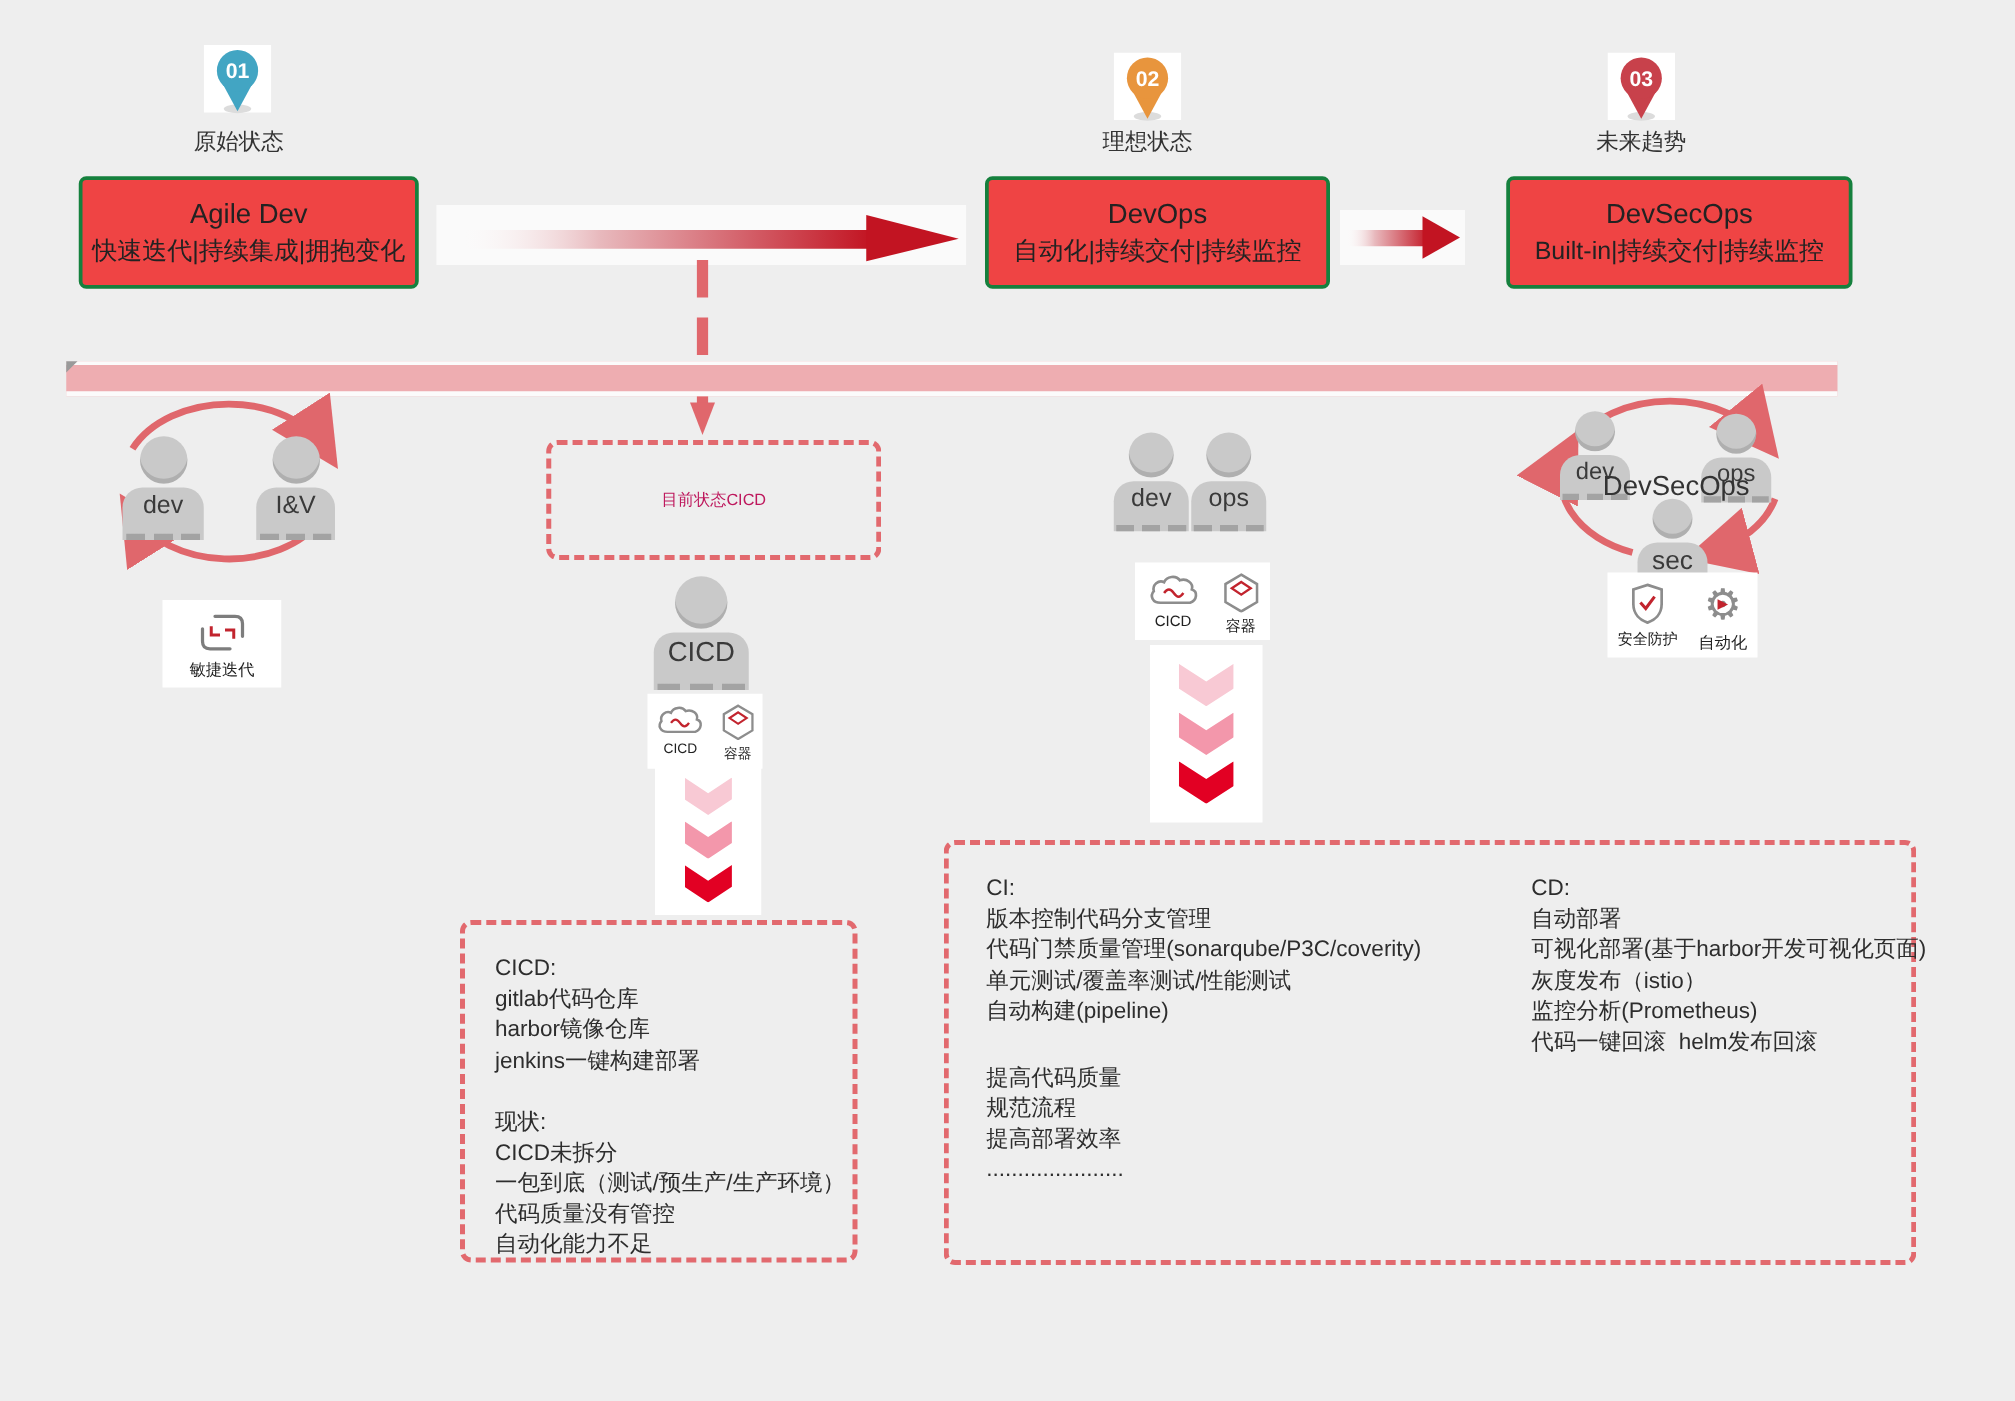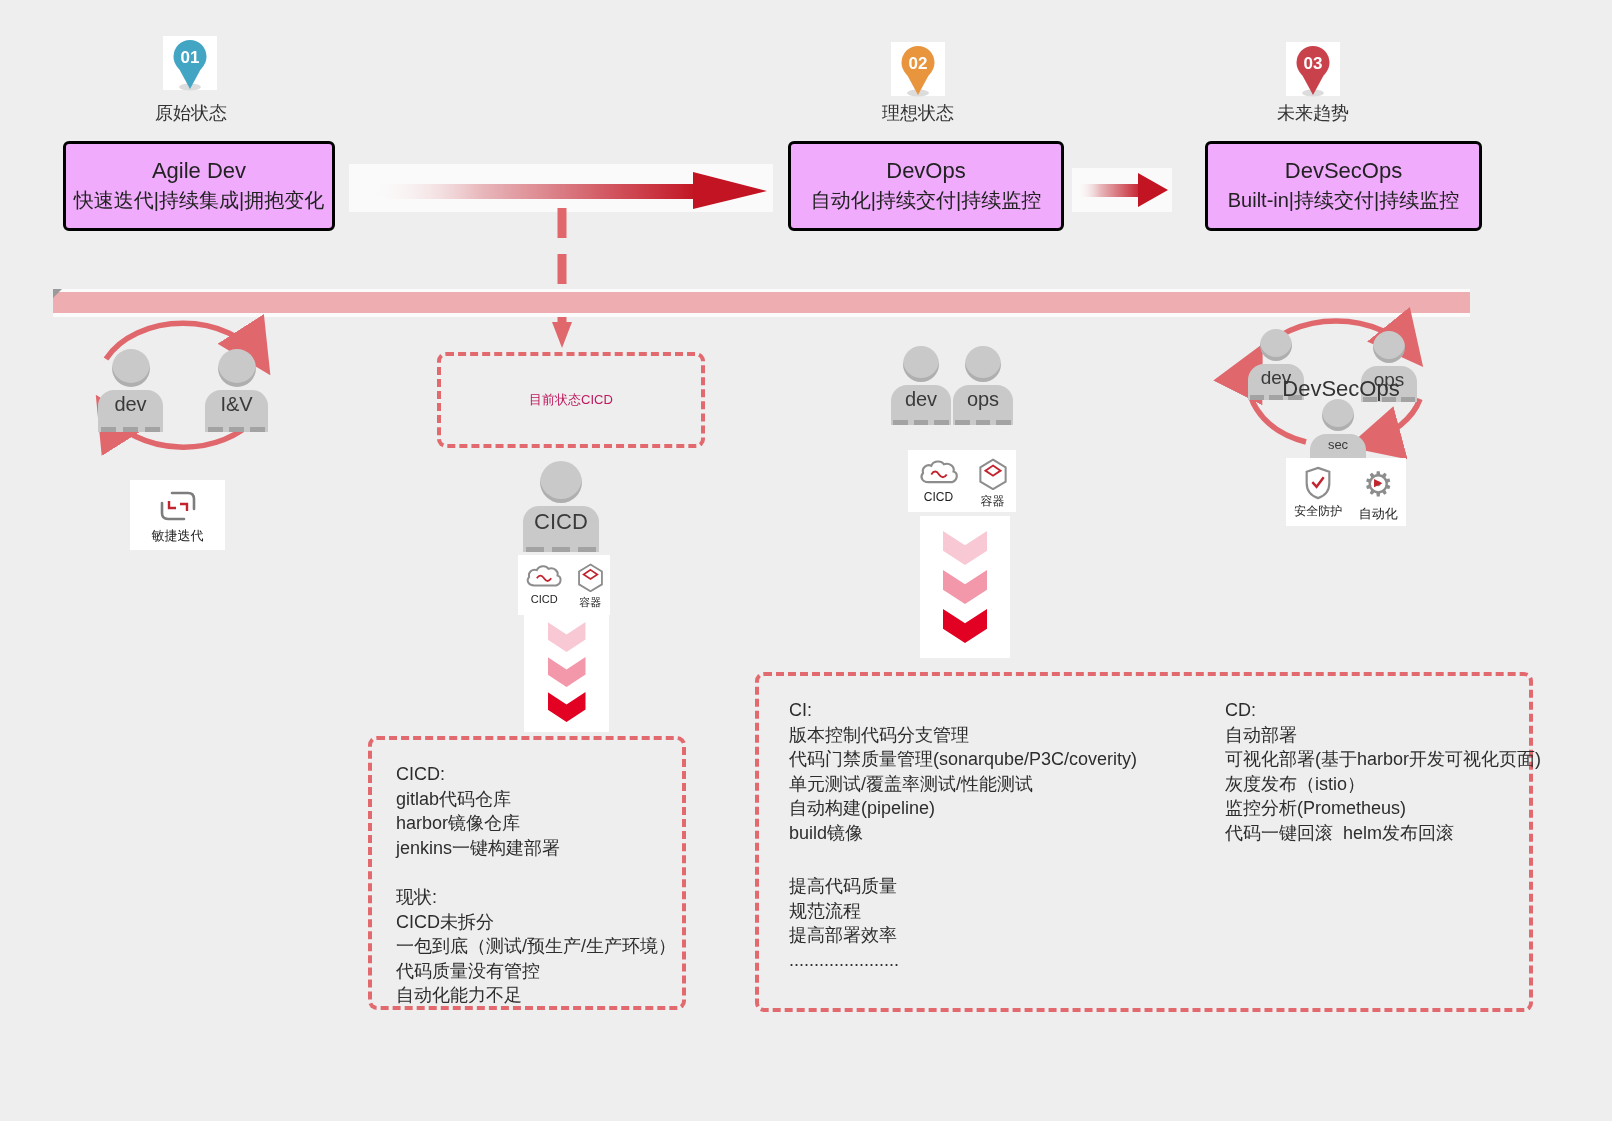--- a/index.html
+++ b/index.html
@@ -6,21 +6,21 @@
   #canvas{
     position:relative;width:1612px;height:1121px;background:#eeeeee;overflow:hidden;
     font-family:"Liberation Sans","DejaVu Sans",sans-serif;color:#2b2b2b;
   }
   .abs{position:absolute;}
   
   .pin-wrap{position:absolute;}
   .pin-num{font-size:17px;font-weight:bold;fill:#ffffff;text-anchor:middle;}
   .pin-label{position:absolute;width:130px;text-align:center;font-size:18px;color:#333;}
   .stage-box{
-    position:absolute;background:#f0abfc;border:3px solid #000000;border-radius:6px;
+    position:absolute;background:#ef4444;border:3px solid #15803d;border-radius:6px;
     box-sizing:border-box;display:flex;flex-direction:column;justify-content:center;
     text-align:center;gap:3px;
   }
   .sb-title{font-size:22px;color:#222;}
   .sb-sub{font-size:20px;color:#222;}
   
   .band{position:absolute;background:#eeadb1;border-top:3px solid #fbfbfb;border-bottom:4px solid #fbfbfb;}
   .band-notch{position:absolute;width:0;height:0;border-top:9px solid #9a9a9a;border-right:9px solid transparent;}
   
   .dash-box{position:absolute;border:4px dashed #e2696e;border-radius:9px;box-sizing:border-box;}
@@ -239,21 +239,20 @@
     <div class="chev c2" style="width:44px;height:34px"></div>
     <div class="chev c3" style="width:44px;height:34px"></div>
   </div>
   <div class="dash-box" style="left:755px;top:672px;width:778px;height:340px">
     <div class="col" style="left:30px;top:22px">
       <div class="ln">CI:</div>
       <div class="ln">版本控制代码分支管理</div>
       <div class="ln">代码门禁质量管理(sonarqube/P3C/coverity)</div>
       <div class="ln">单元测试/覆盖率测试/性能测试</div>
       <div class="ln">自动构建(pipeline)</div>
-      <div class="ln">build镜像</div>
       <div class="gap" style="height:29px"></div>
       <div class="ln">提高代码质量</div>
       <div class="ln">规范流程</div>
       <div class="ln">提高部署效率</div>
       <div class="ln">......................</div>
     </div>
     <div class="col" style="left:466px;top:22px">
       <div class="ln">CD:</div>
       <div class="ln">自动部署</div>
       <div class="ln">可视化部署(基于harbor开发可视化页面)</div>
@@ -276,21 +275,21 @@
   </div>
   <div class="person" style="left:1361px;top:331px;width:56px">
     <div class="p-head" style="width:32px;height:32px"></div>
     <div class="p-body" style="height:36px">
       <span class="p-label" style="font-size:19px">ops</span>
     </div>
   </div>
   <div class="person" style="left:1310px;top:399px;width:56px">
     <div class="p-head" style="width:32px;height:32px"></div>
     <div class="p-body" style="height:36px">
-      <span class="p-label" style="font-size:13px">sec</span>
+      <span class="p-label" style="font-size:21px">sec</span>
     </div>
   </div>
   <div class="dso-label" style="left:1246px;top:376px;width:190px">DevSecOps</div>
   <div class="panel tool-panel" style="left:1286px;top:458px;width:120px;height:68px">
     <div class="tool">
       <svg width="30" height="34" viewBox="0 0 30 36">
         <path d="M15 2 L27 6 V18 C27 27 21 32 15 34 C9 32 3 27 3 18 V6 Z" fill="none" stroke="#8d8d8d" stroke-width="2.3"></path>
         <polyline points="9,17 13.5,22 21,12" fill="none" stroke="#c2242e" stroke-width="2.6"></polyline>
       </svg>
       <div class="tool-label" style="font-size:12px">安全防护</div>

